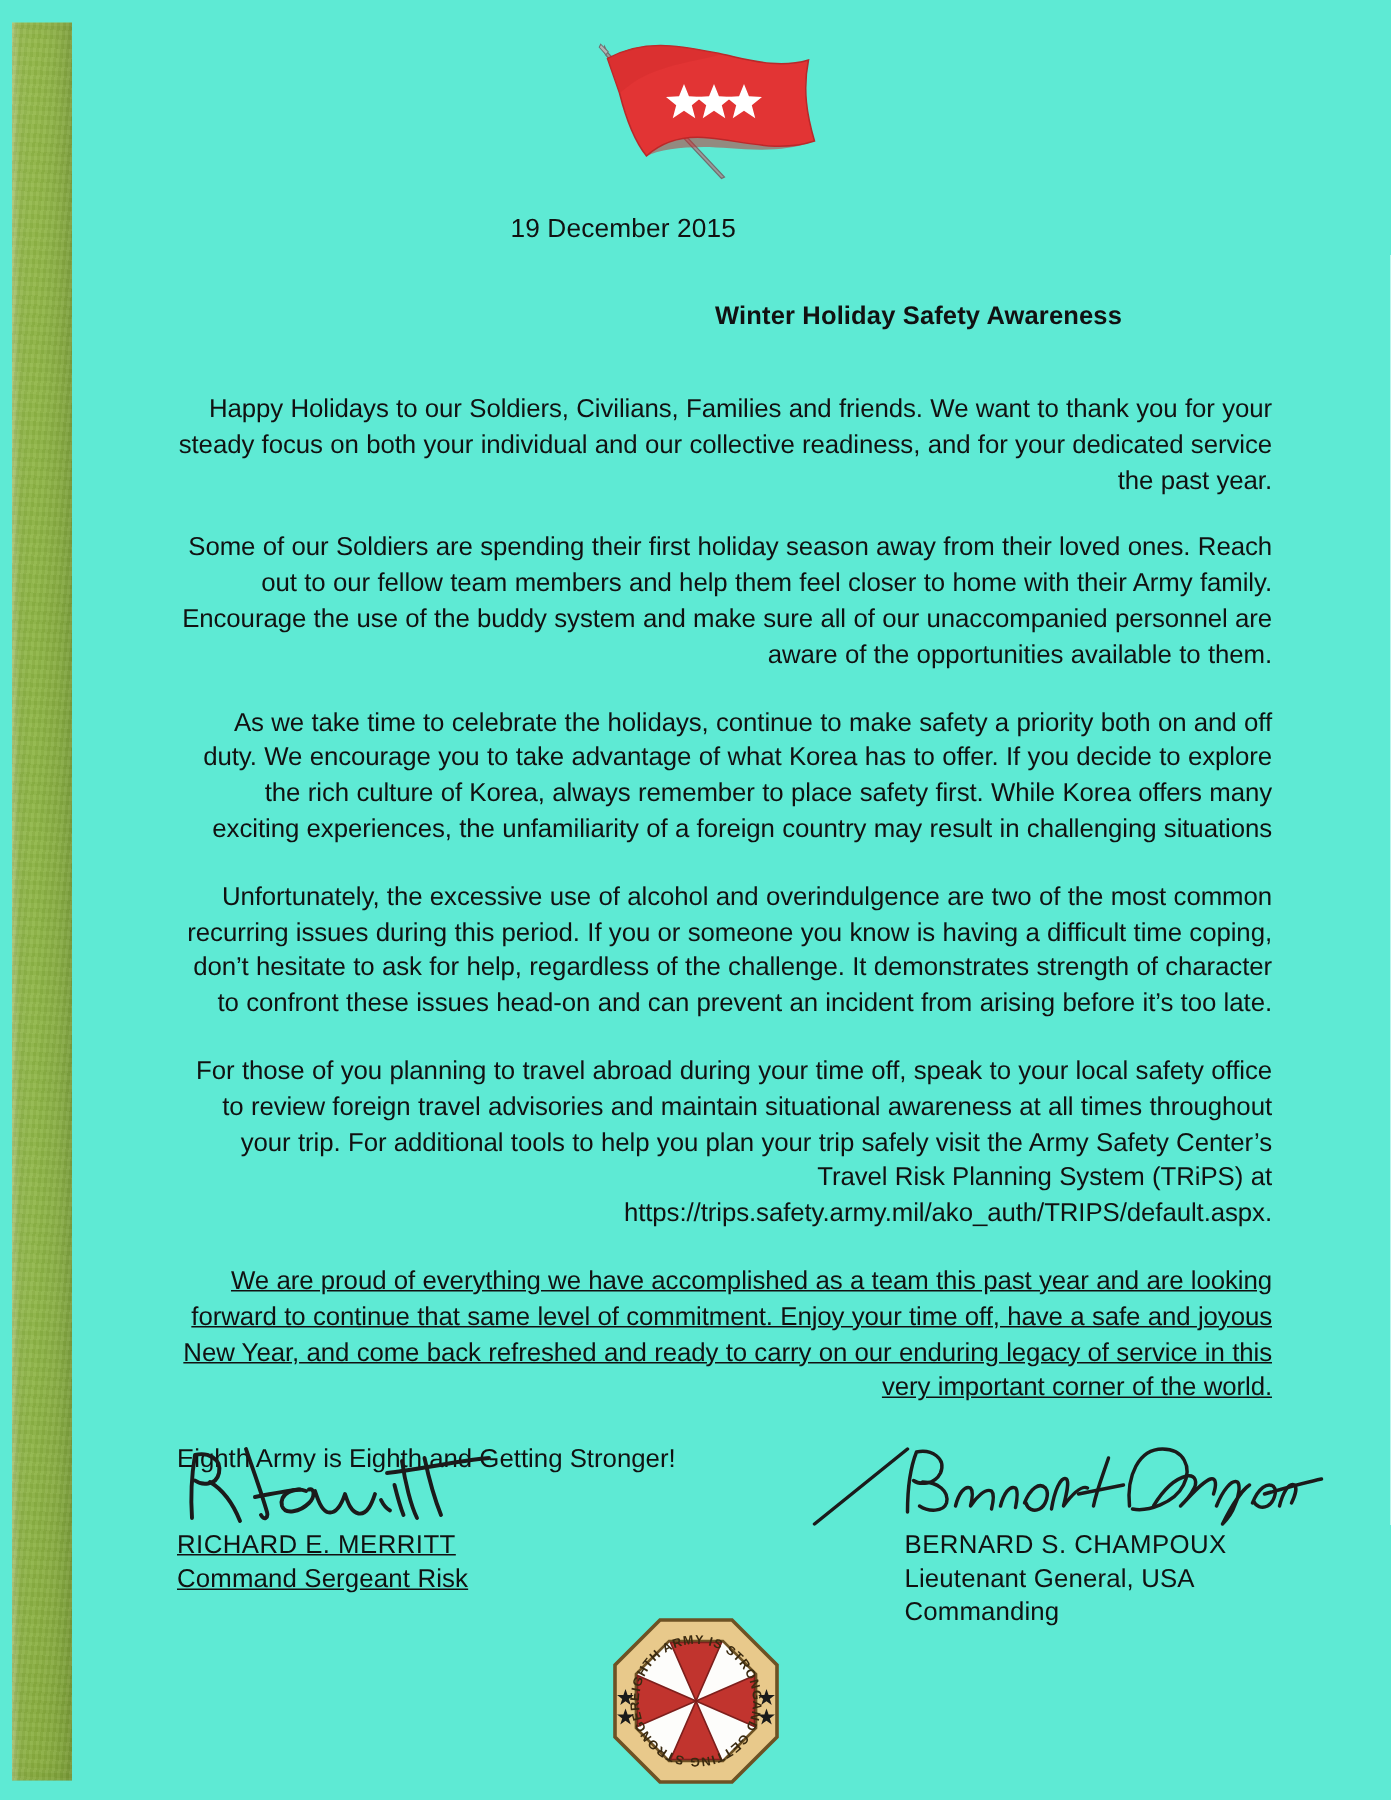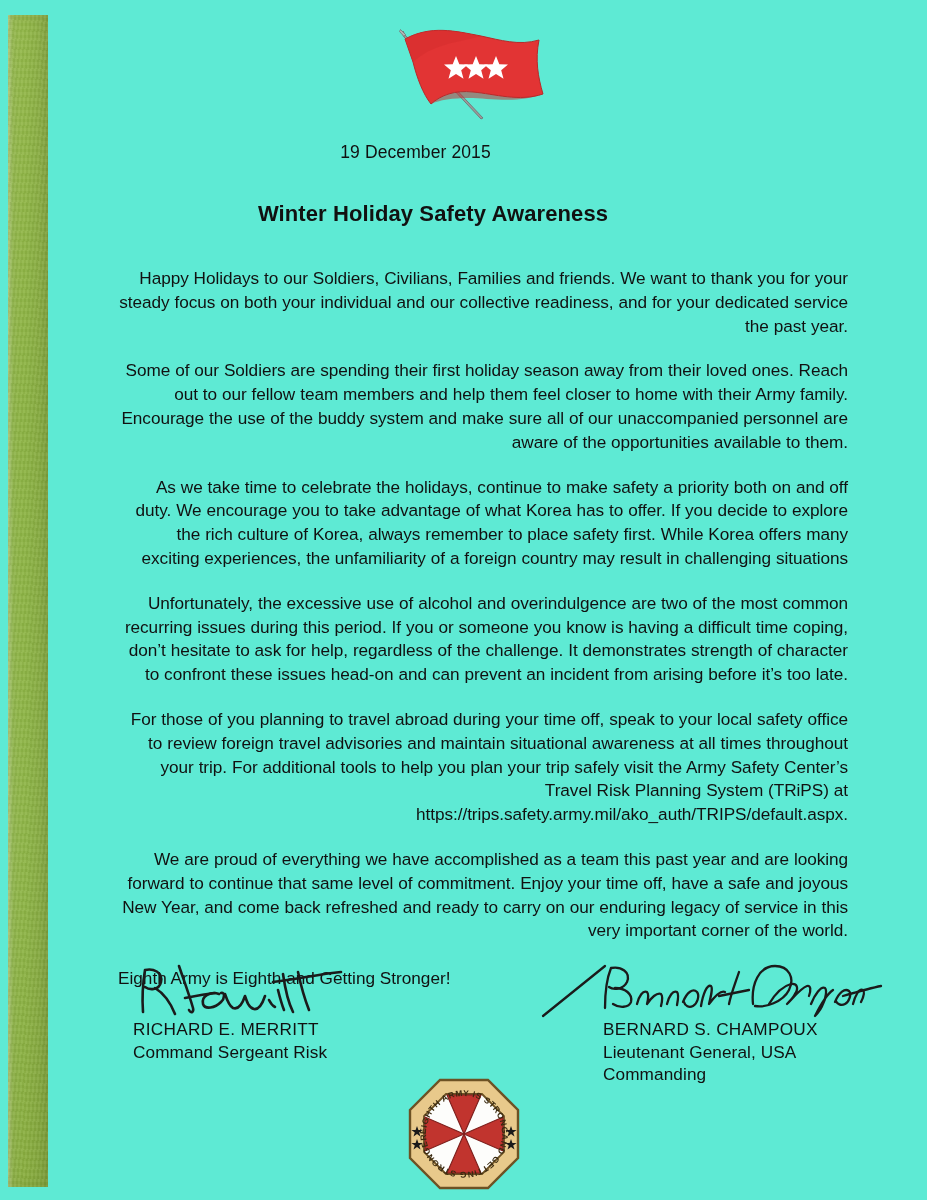--- a/index.html
+++ b/index.html
@@ -70,57 +70,57 @@
   }
   .date-line {
     margin-top: 142px;
     text-align: center;
     font-size: 17.5px;
     letter-spacing: 0.1px;
     padding-right: 135px;
   }
   .subject-line {
     margin-top: 38px;
-    text-align: center;
-    font-size: 22px;
+    text-align: right;
+    font-size: 17px;
     font-weight: bold;
     letter-spacing: 0.1px;
     padding-right: 100px;
   }
   .body-block { margin-top: 40px; }
   p.para {
     margin: 0 0 21px 0;
     font-size: 17.2px;
     line-height: 23.8px;
     text-align: right;
     letter-spacing: -0.05px;
     word-spacing: 0.2px;
   }
-  p.para:last-child { margin-bottom: 0; }
+  p.para:last-child { margin-bottom: 0; text-decoration: underline; }
 
   .closing-line {
     margin-top: 24px;
     font-size: 17.2px;
     line-height: 23.8px;
   }
 
   
   .sig-row {
     position: absolute;
     left: 118px;
     top: 960px;
     width: 740px;
     height: 120px;
   }
   .sig-col {
     position: absolute;
     top: 0;
     width: 350px;
   }
-  .sig-col.left  { left: 15px; }
+  .sig-col.left  { left: 0; text-decoration: underline; }
   .sig-col.right { left: 485px; }
   .sig-ink {
     position: relative;
     height: 58px;
   }
   .sig-ink svg { position: absolute; left: 0; top: 0; overflow: visible; }
   .sig-name {
     font-size: 17.2px;
     line-height: 22.5px;
     letter-spacing: 0.1px;

